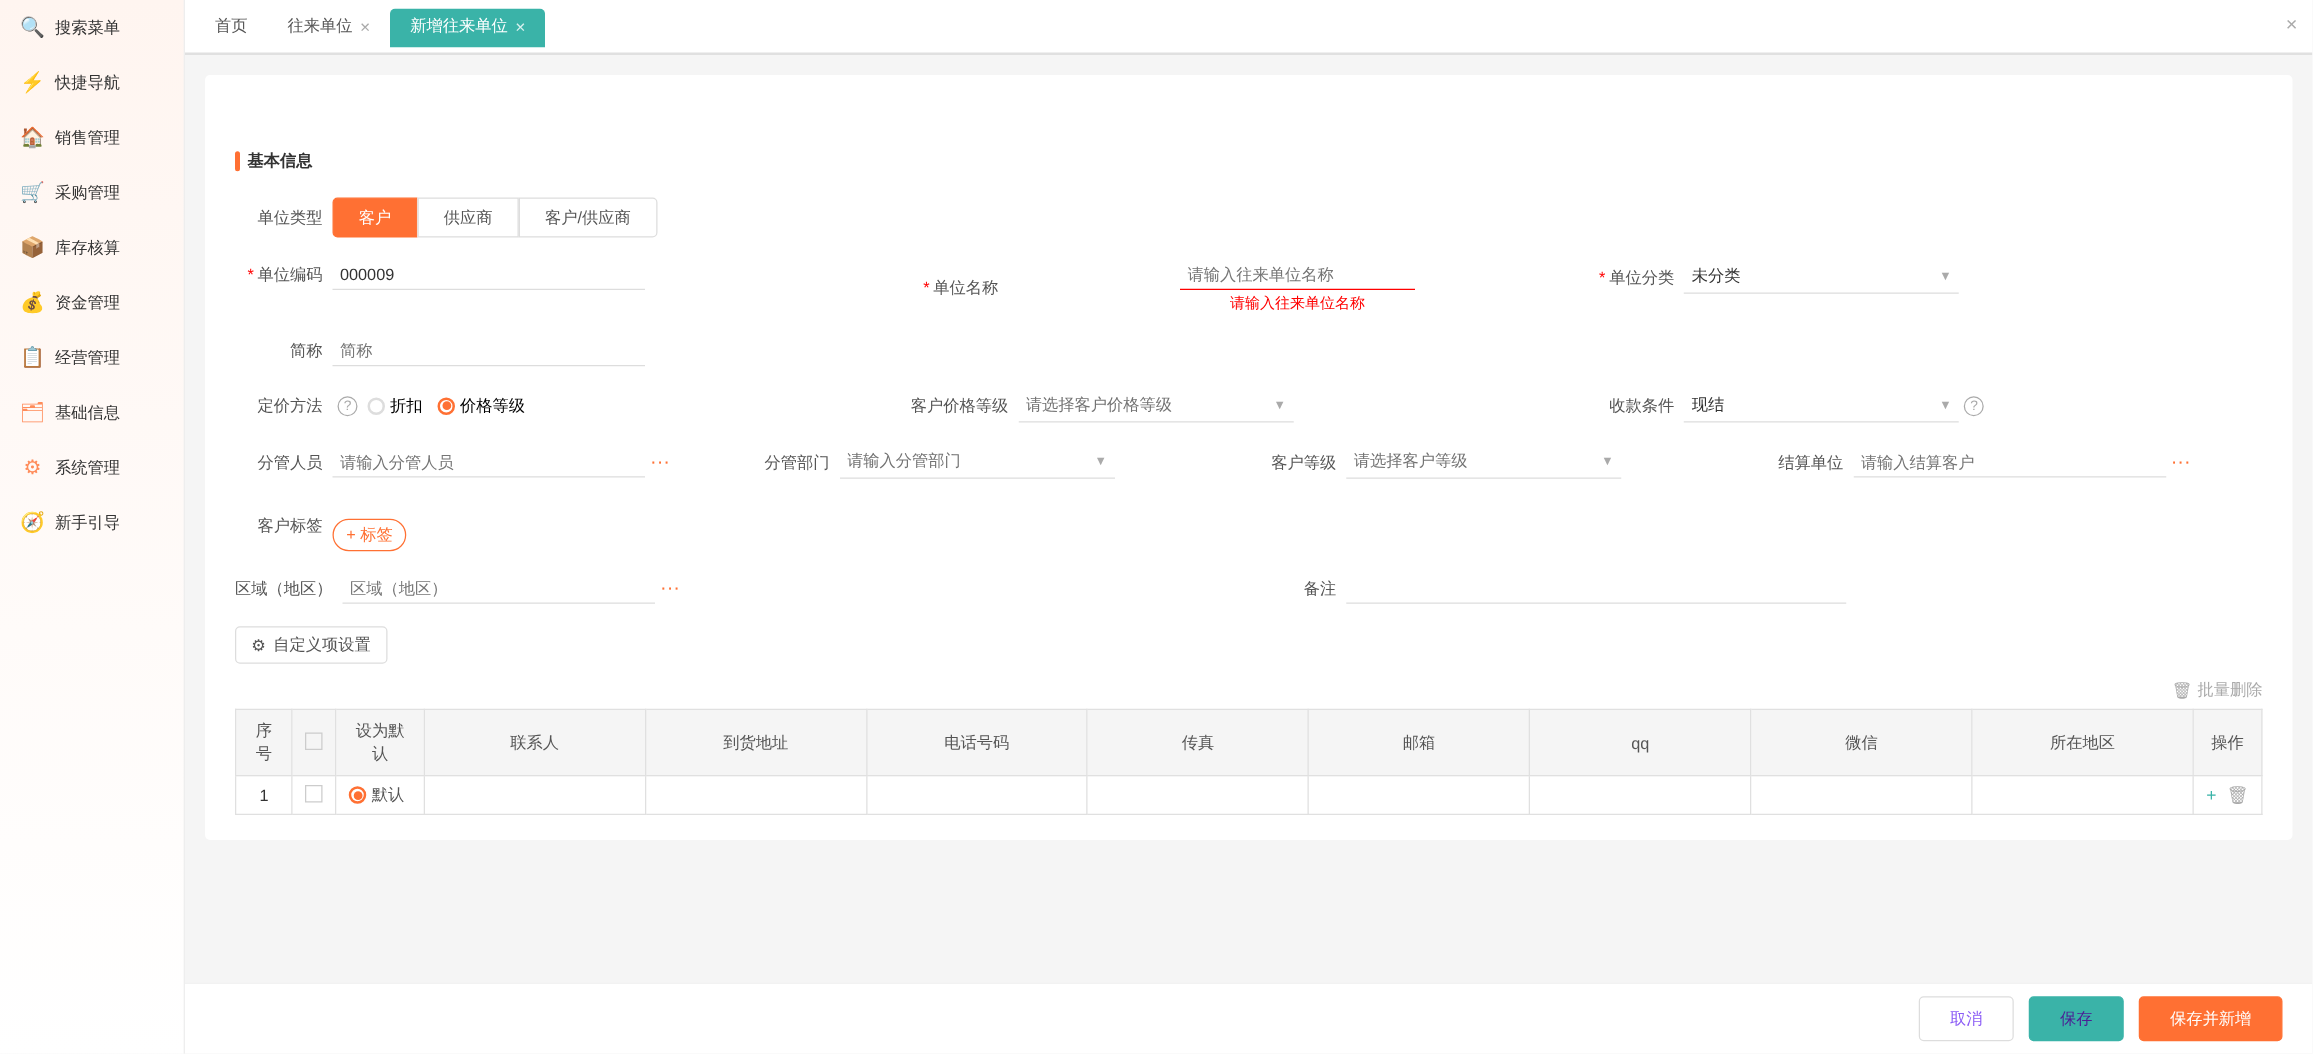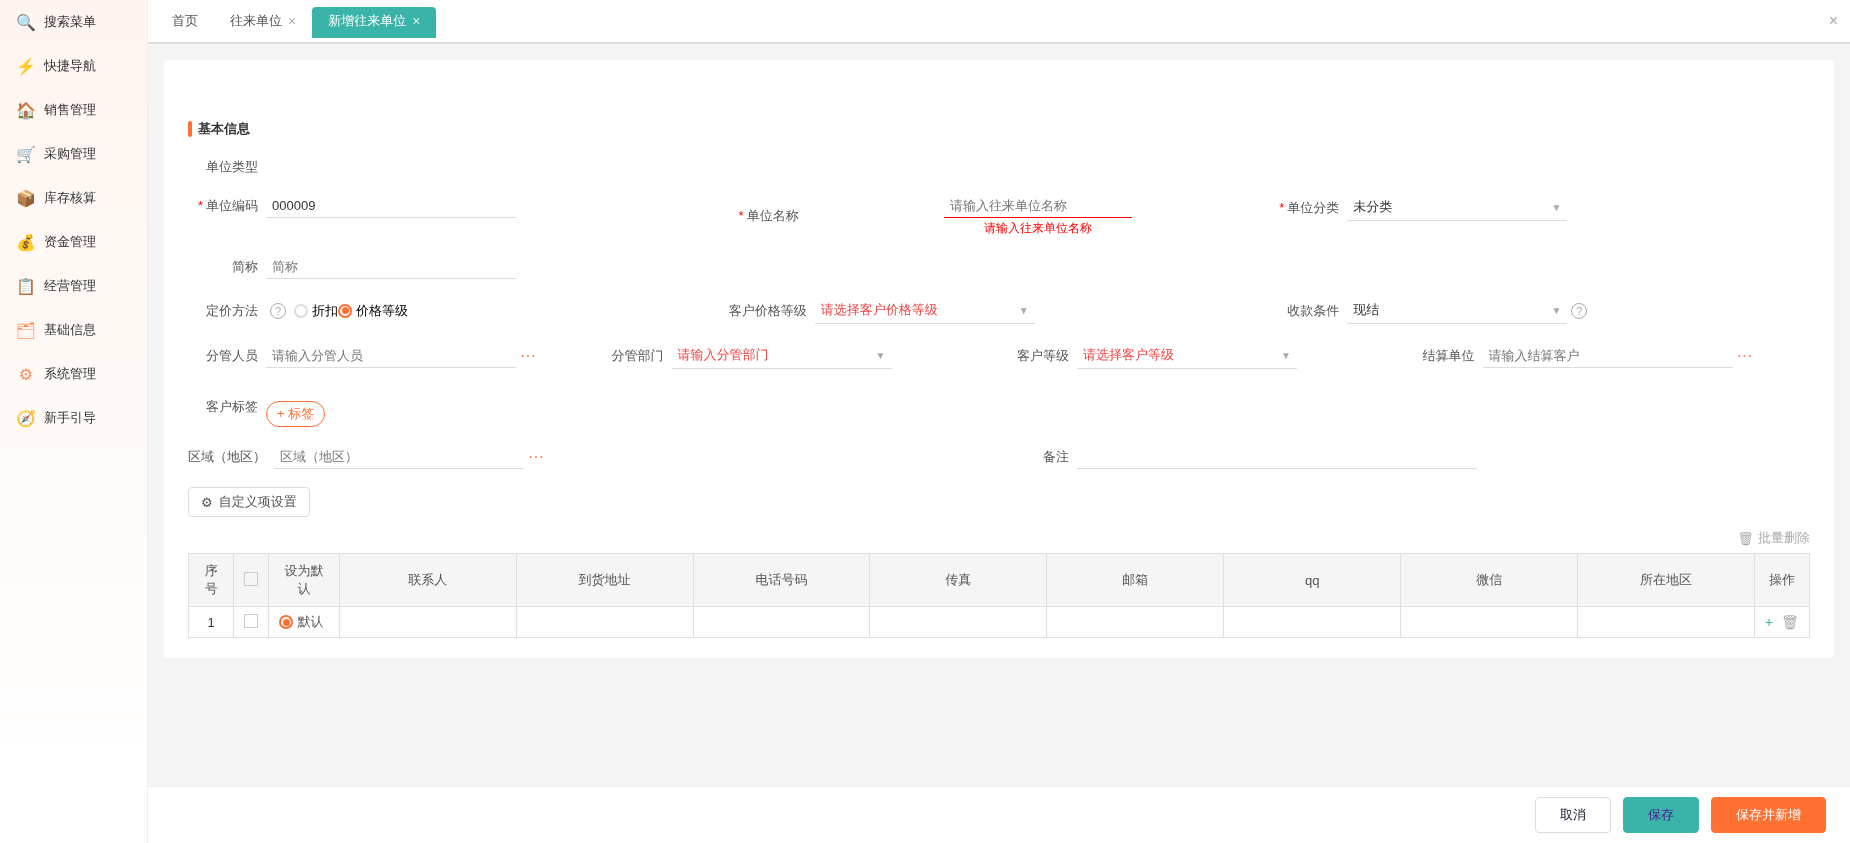--- a/index.html
+++ b/index.html
@@ -200,31 +200,31 @@
       gap: 4px;
       border-bottom: 1px solid #ddd;
       padding: 4px 6px;
       cursor: pointer;
       min-width: 120px;
       max-width: 220px;
       flex: 1;
     }
     .select-text {
       flex: 1;
-      color: #ef4444;
+      color: #737373;
       font-size: 13px;
       white-space: nowrap;
       overflow: hidden;
       text-overflow: ellipsis;
     }
     .select-text.has-value { color: #333; }
     .select-arrow { color: #aaa; font-size: 10px; }
 
     
-    .radio-group { display: flex; align-items: flex-start; gap: 0; }
+    .radio-group { display: flex; align-items: flex-start; gap: 12px; }
     .radio-item { display: flex; align-items: center; gap: 4px; cursor: pointer; }
     .radio-circle {
       width: 14px; height: 14px;
       border-radius: 50%;
       border: 2px solid #ddd;
       display: flex; align-items: center; justify-content: center;
     }
     .radio-circle.checked { border-color: #ff7033; }
     .radio-circle.checked::after {
       content: '';
@@ -326,21 +326,21 @@
       gap: 12px;
       flex-shrink: 0;
     }
     .btn {
       padding: 8px 24px;
       border-radius: 4px;
       cursor: pointer;
       font-size: 13px;
       border: 1px solid #ddd;
     }
-    .btn-default { background: #fff; color: #0f172a; }
+    .btn-default { background: #fff; color: #8b5cf6; }
     .btn-primary { background: #ff7033; color: #fff; border-color: #ff7033; }
     .btn-secondary { background: #3ab3a8; color: #4c1d95; border-color: #3ab3a8; }
 
     
     .checkbox {
       width: 14px; height: 14px;
       border: 1px solid #ccc;
       display: inline-flex;
       align-items: center;
       justify-content: center;
@@ -424,20 +424,25 @@
     <div class="form-card">
 
       <div class="section-title">
         <span class="section-title-icon"></span>
         <span>基本信息</span>
       </div>
 
       <div class="form-row">
         <div class="form-field">
           <span class="form-label">单位类型</span>
+          <div class="unit-type-group">
+            <button class="unit-type-btn active">客户</button>
+            <button class="unit-type-btn">供应商</button>
+            <button class="unit-type-btn">客户/供应商</button>
+          </div>
         </div>
       </div>
 
       <div class="form-row">
         <div class="form-field">
           <span class="form-label required">单位编码</span>
           <input class="form-input" type="text" value="000009" style="">
         </div>
         <div class="form-field" style="flex-direction: column; align-items: flex-start;">
           <div style="display:flex;align-items:center;width:100%;">

